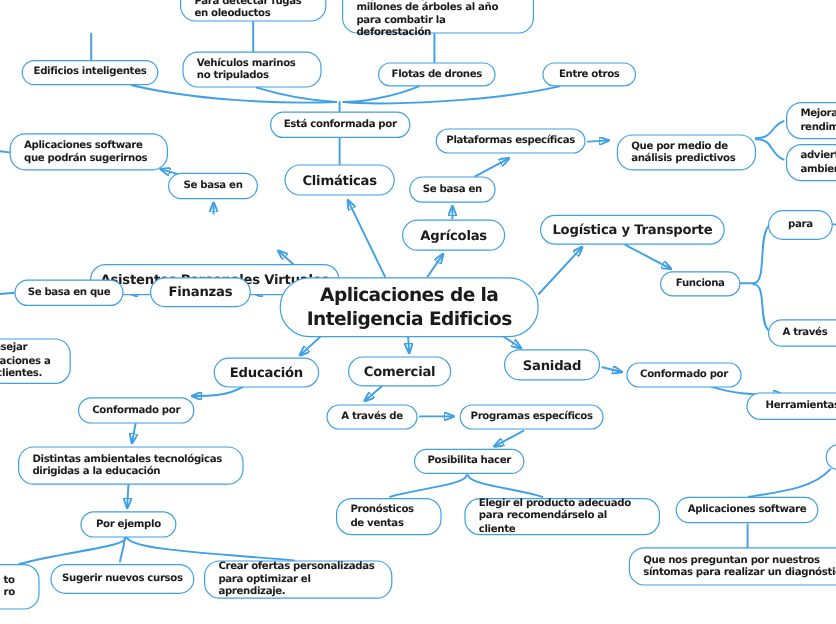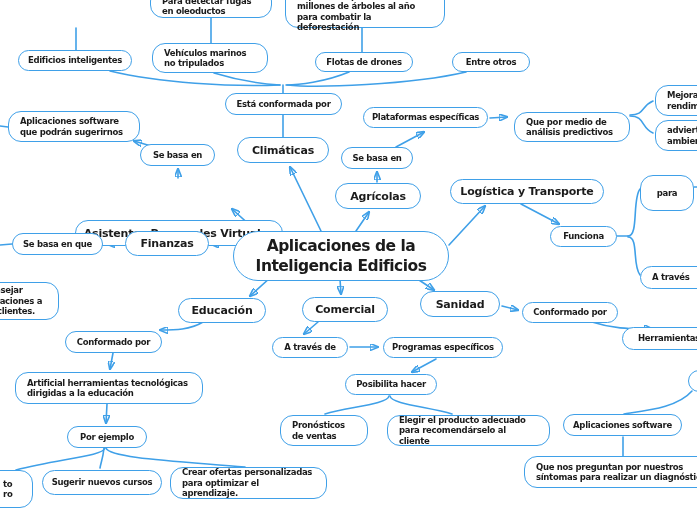--- a/index.html
+++ b/index.html
@@ -100,44 +100,44 @@
   <div class="node sm" style="left:655px;top:120px;width:120px;height:31px;">advierte riesgos
 ambientales</div>
 
   <div class="node cat" style="left:75px;top:179px;width:208px;height:26px;margin-top:41px;">Asistentes Personales Virtuales</div>
   <div class="node sm ctr" style="left:140px;top:144px;width:75px;height:22px;">Se basa en</div>
   <div class="node sm" style="left:8px;top:111px;width:132px;height:31px;">Aplicaciones software
 que podrán sugerirnos</div>
 
   <div class="node cat" style="left:450px;top:179px;width:154px;height:25px;">Logística y Transporte</div>
   <div class="node sm ctr" style="left:550px;top:226px;width:67px;height:21px;">Funciona</div>
-  <div class="node sm ctr" style="left:640px;top:175px;width:54px;height:36px;text-align:right;">para</div>
+  <div class="node sm ctr" style="left:640px;top:175px;width:54px;height:25px;text-align:right;">para</div>
   <div class="node sm" style="left:640px;top:266px;width:84px;height:23px;">A través</div>
 
   <div class="node cat" style="left:125px;top:231px;width:84px;height:25px;">Finanzas</div>
   <div class="node sm ctr" style="left:12px;top:233px;width:91px;height:22px;">Se basa en que</div>
   <div class="node sm" style="left:-34px;top:282px;width:93px;height:38px;padding-left:12px;">aconsejar
 operaciones a
 sus clientes.</div>
 
   <div class="node main" style="left:233px;top:231px;width:216px;height:50px;">Aplicaciones de la
 Inteligencia Edificios</div>
 
   <div class="node cat" style="left:178px;top:298px;width:88px;height:25px;">Educación</div>
   <div class="node sm ctr" style="left:65px;top:331px;width:97px;height:22px;">Conformado por</div>
-  <div class="node sm" style="left:15px;top:372px;width:188px;height:32px;">Artificial herramientas tecnológicas
+  <div class="node sm" style="left:15px;top:372px;width:188px;height:32px;">Distintas ambientales tecnológicas
 dirigidas a la educación</div>
   <div class="node sm ctr" style="left:67px;top:426px;width:80px;height:22px;">Por ejemplo</div>
   <div class="node sm" style="left:-120px;top:470px;width:153px;height:38px;padding-left:122px;">to
 ro</div>
   <div class="node sm ctr" style="left:42px;top:470px;width:120px;height:25px;">Sugerir nuevos cursos</div>
   <div class="node sm" style="left:170px;top:467px;width:157px;height:32px;">Crear ofertas personalizadas
 para optimizar el aprendizaje.</div>
 
-  <div class="node cat" style="left:302px;top:297px;width:86px;height:25px;">Comercial</div>
+  <div class="node cat" style="left:290px;top:297px;width:86px;height:25px;">Comercial</div>
   <div class="node sm ctr" style="left:272px;top:337px;width:76px;height:21px;">A través de</div>
   <div class="node sm ctr" style="left:383px;top:337px;width:120px;height:21px;">Programas específicos</div>
   <div class="node sm ctr" style="left:345px;top:374px;width:92px;height:21px;">Posibilita hacer</div>
   <div class="node sm" style="left:280px;top:415px;width:88px;height:31px;">Pronósticos
 de ventas</div>
   <div class="node sm" style="left:387px;top:415px;width:163px;height:31px;">Elegir el producto adecuado
 para recomendárselo al cliente</div>
 
   <div class="node cat" style="left:420px;top:291px;width:80px;height:26px;">Sanidad</div>
   <div class="node sm ctr" style="left:522px;top:302px;width:96px;height:21px;">Conformado por</div>

